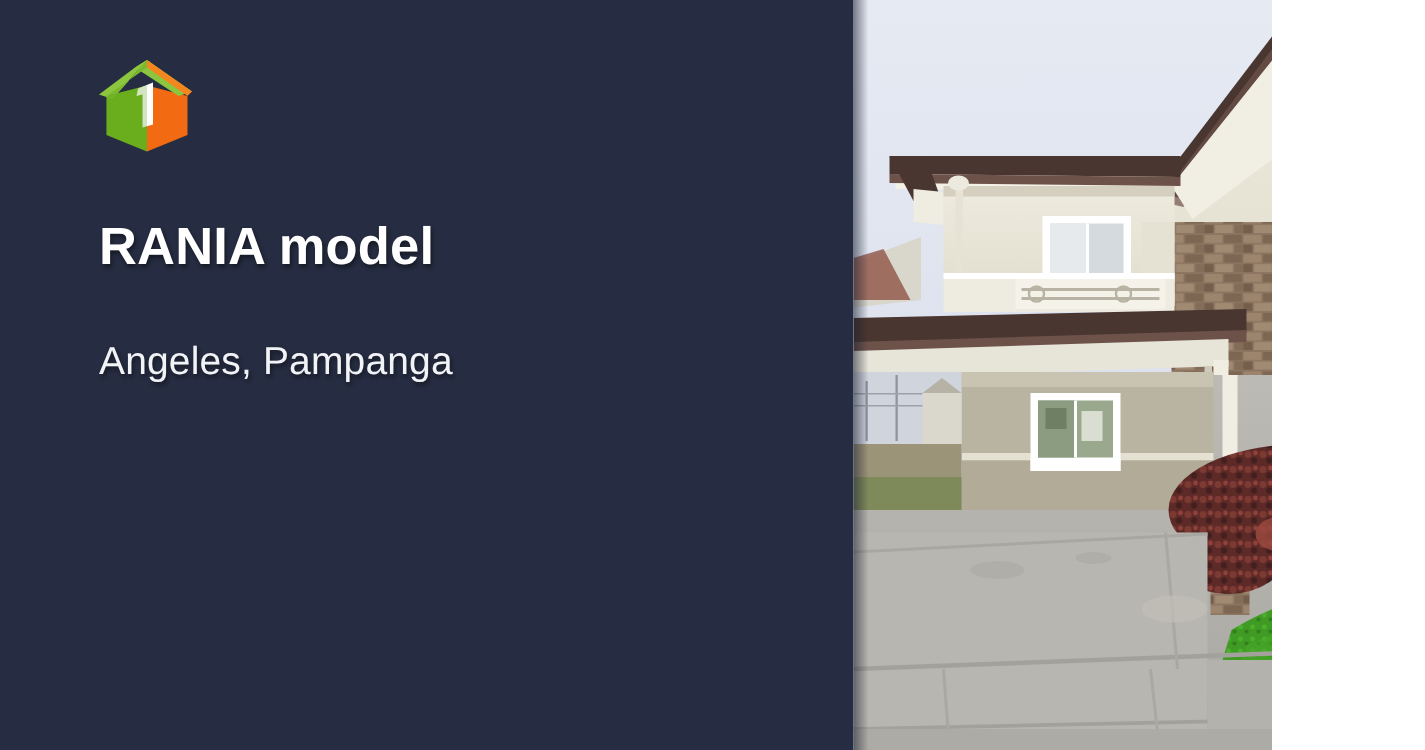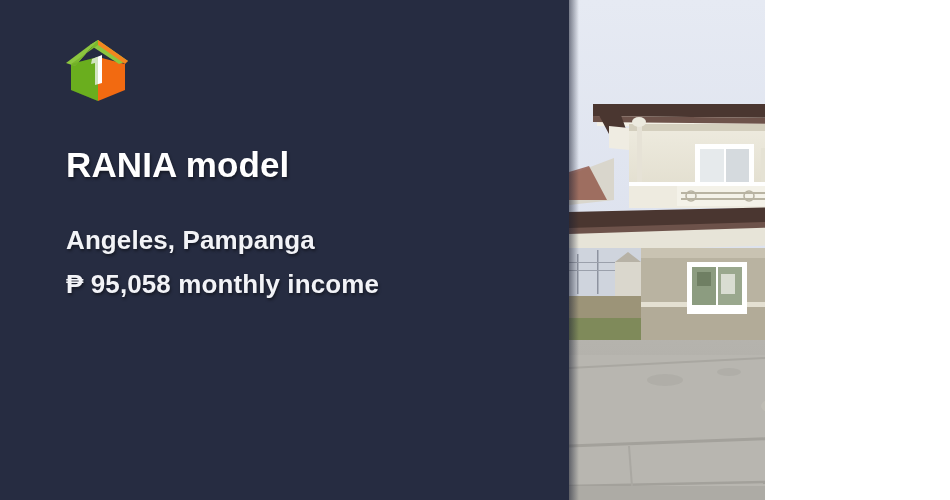--- a/index.html
+++ b/index.html
@@ -2,21 +2,21 @@
 <html><head>
 <meta charset="utf-8">
 <style>
   html, body {
     margin: 0;
     padding: 0;
     background: #ffffff;
   }
   .card {
     position: relative;
-    width: 765px;
+    width: 848px;
     height: 500px;
     overflow: hidden;
     font-family: "Liberation Sans", sans-serif;
     display: flex;
   }
 
   
   .info-panel {
     position: relative;
     width: 569px;
@@ -55,21 +55,21 @@
 
   
   .details {
     position: absolute;
     left: 66px;
     top: 218px;
     width: 480px;
   }
   .detail-line {
     font-size: 26px;
-    font-weight: bold;
+    font-weight: normal;
     color: #f2f3f7;
     line-height: 44px;
     letter-spacing: 0.1px;
     text-shadow: 1px 2px 3px rgba(0,0,0,0.45);
     white-space: nowrap;
   }
   .detail-line.wrap { white-space: normal; }
 
   
   .photo {
@@ -114,21 +114,20 @@
         <polygon points="30,26 40,22 40,50 33,52 33,30 29,31" fill="#ffffff"></polygon>
 
         <polygon points="36,24 36,68 9,57 9,31" fill="#5f9e1c" opacity="0.28"></polygon>
       </svg>
     </div>
 
     <h1 class="title">RANIA model</h1>
 
     <div class="details">
       <div class="detail-line">Angeles, Pampanga</div>
-      <div class="detail-line">₱ 95,058 monthly income</div>
     </div>
   </div>
 
   <div class="photo">
     <div class="edge-shadow"></div>
     <svg viewBox="0 0 381 500" xmlns="http://www.w3.org/2000/svg">
       <defs>
         <linearGradient id="skyG" x1="0" y1="0" x2="0" y2="1">
           <stop offset="0%" stop-color="#e6eaf3"></stop>
           <stop offset="100%" stop-color="#dde2ee"></stop>

